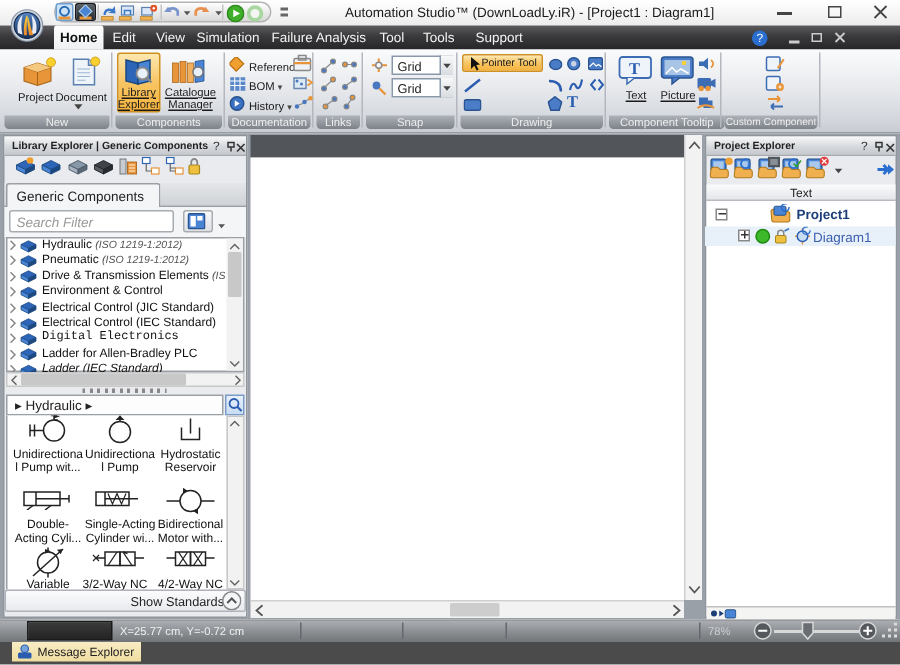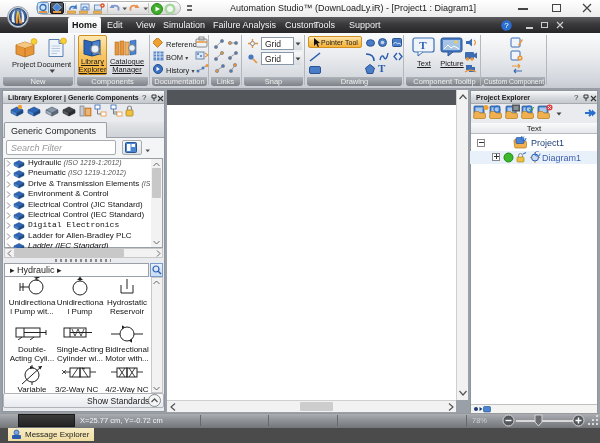--- a/index.html
+++ b/index.html
@@ -6,21 +6,21 @@
 html,body { width:600px; height:443px; overflow:hidden; }
 body { font-family:"Liberation Sans", sans-serif; position:relative; background:#fff; }
 .abs { position:absolute; }
 
 
 #titlebar { left:0; top:0; width:600px; height:17px; background:linear-gradient(#ffffff,#ececec); }
 #title-text { left:230px; top:3px; font-size:9px; color:#1a1a1a; white-space:nowrap; }
 
 
 #tabbar { left:0; top:17px; width:600px; height:16px; background:linear-gradient(#5c5c5e,#3a3a3c 45%,#262628); }
-.tab { position:absolute; top:18px; height:15px; color:#f2f2f2; font-size:9px; line-height:14px;margin-left:32px; }
+.tab { position:absolute; top:18px; height:15px; color:#f2f2f2; font-size:9px; line-height:14px; }
 .tab.active { background:linear-gradient(#fdfdfd,#eef0f2); color:#111; font-weight:bold; border-radius:2px 2px 0 0; top:17px; height:16px; line-height:16px; text-align:center; }
 
 
 #ribbon { left:0; top:33px; width:600px; height:56px; background:linear-gradient(#fafbfc,#e8eaed 45%,#d3d7dd 85%,#c8ccd2); border-bottom:1px solid #989ca2; }
 .rsep { position:absolute; top:35px; height:50px; width:1px; background:#b4b8be; }
 .rlabel { position:absolute; top:77px; height:9px; background:linear-gradient(#aeb3b9,#7d8288); color:#eeeeee; font-size:7.5px; line-height:9px; text-align:center; border-radius:0 0 3px 3px; overflow:hidden; white-space:nowrap; }
 .rtext { position:absolute; font-size:8.5px; color:#1a1a1a; text-align:center; white-space:nowrap;text-decoration:underline; }
 .rsmalltext { position:absolute; font-size:8.5px; color:#1a1a1a; white-space:nowrap; }
 
 
@@ -107,21 +107,21 @@
   </svg>
 <div class="abs" style="left:187px;top:5px;width:5px;height:2px;background:#666;"></div>
 <div class="abs" style="left:187px;top:8.5px;width:5px;height:2px;background:#666;"></div>
 
 <div id="tabbar" class="abs"></div>
 <div class="tab active abs" style="left:36px;width:33px;">Home</div>
 <div class="tab abs" style="left:75px;">Edit</div>
 <div class="tab abs" style="left:104px;">View</div>
 <div class="tab abs" style="left:131px;">Simulation</div>
 <div class="tab abs" style="left:181px;">Failure Analysis</div>
-<div class="tab abs" style="left:253px;">Custom</div>
+<div class="tab abs" style="left:253px;">Tool</div>
 <div class="tab abs" style="left:282px;">Tools</div>
 <div class="tab abs" style="left:317px;">Support</div>
 <svg class="abs" style="left:501px;top:20px;" width="11" height="11">
     <circle cx="5.5" cy="5.5" r="5.2" fill="#2a6fd0"></circle>
     <text x="5.5" y="8.2" font-size="8" fill="#fff" text-anchor="middle" font-family="Liberation Sans">?</text>
   </svg>
 <div class="abs" style="left:526px;top:27px;width:7px;height:1.5px;background:#ccc;"></div>
 <div class="abs" style="left:541px;top:22px;width:7px;height:6px;border:1px solid #ccc;"></div>
 <svg class="abs" style="left:556px;top:21px;" width="8" height="8">
     <path d="M1 1 L7 7 M7 1 L1 7" stroke="#ccc" stroke-width="1.2"></path>
@@ -690,21 +690,21 @@
 <div class="abs" style="left:471px;top:123px;width:126px;height:11px;background:linear-gradient(#fafbfc,#e4e6ea);border-bottom:1px solid #b8bcc2;font-size:8px;color:#222;text-align:center;line-height:11px;">Text</div>
 <div class="abs" style="left:471px;top:134px;width:126px;height:270px;background:#fff;"></div>
 
 <div class="abs" style="left:477px;top:139px;width:8px;height:8px;background:#fff;border:1px solid #888;"></div>
 <div class="abs" style="left:478.5px;top:142.2px;width:5px;height:1.2px;background:#333;"></div>
 <svg class="abs" style="left:513px;top:136px;" width="16" height="13">
     <path d="M1 5 a1.5 1.5 0 0 1 1.5-1.5 h3 l1.5 1.5 h5 a1.5 1.5 0 0 1 1.5 1.5 v4 a1.5 1.5 0 0 1 -1.5 1.5 h-9 a1.5 1.5 0 0 1 -1.5 -1.5 Z" fill="#f0b050" stroke="#b07818" stroke-width="0.7"></path>
     <rect x="3" y="1.5" width="8" height="6" rx="1" fill="#4a84d4" stroke="#1c4880" stroke-width="0.6"></rect>
     <path d="M13 2 a2.5 2.5 0 1 1 -1.5 -2" fill="none" stroke="#2a6fd0" stroke-width="1"></path>
   </svg>
-<div class="abs" style="left:531px;top:138px;font-size:9px;font-weight:normal;color:#1c3e78;">Project1</div>
+<div class="abs" style="left:531px;top:138px;font-size:9px;font-weight:bold;color:#1c3e78;">Project1</div>
 
 <div class="abs" style="left:470px;top:151px;width:127px;height:13px;background:#e8f0fa;"></div>
 <div class="abs" style="left:492px;top:153px;width:8px;height:8px;background:#fff;border:1px solid #888;"></div>
 <div class="abs" style="left:493.5px;top:156.2px;width:5px;height:1.2px;background:#333;"></div>
 <div class="abs" style="left:495.7px;top:154px;width:1.2px;height:5px;background:#333;"></div>
 <svg class="abs" style="left:503px;top:152px;" width="11" height="11">
     <circle cx="5.5" cy="5.5" r="4.5" fill="#3cb82a" stroke="#1e8a10"></circle>
   </svg>
 <svg class="abs" style="left:516px;top:152px;" width="11" height="11">
     <rect x="1" y="5" width="7" height="5" rx="1" fill="#f0c040" stroke="#a8861a" stroke-width="0.7"></rect>

